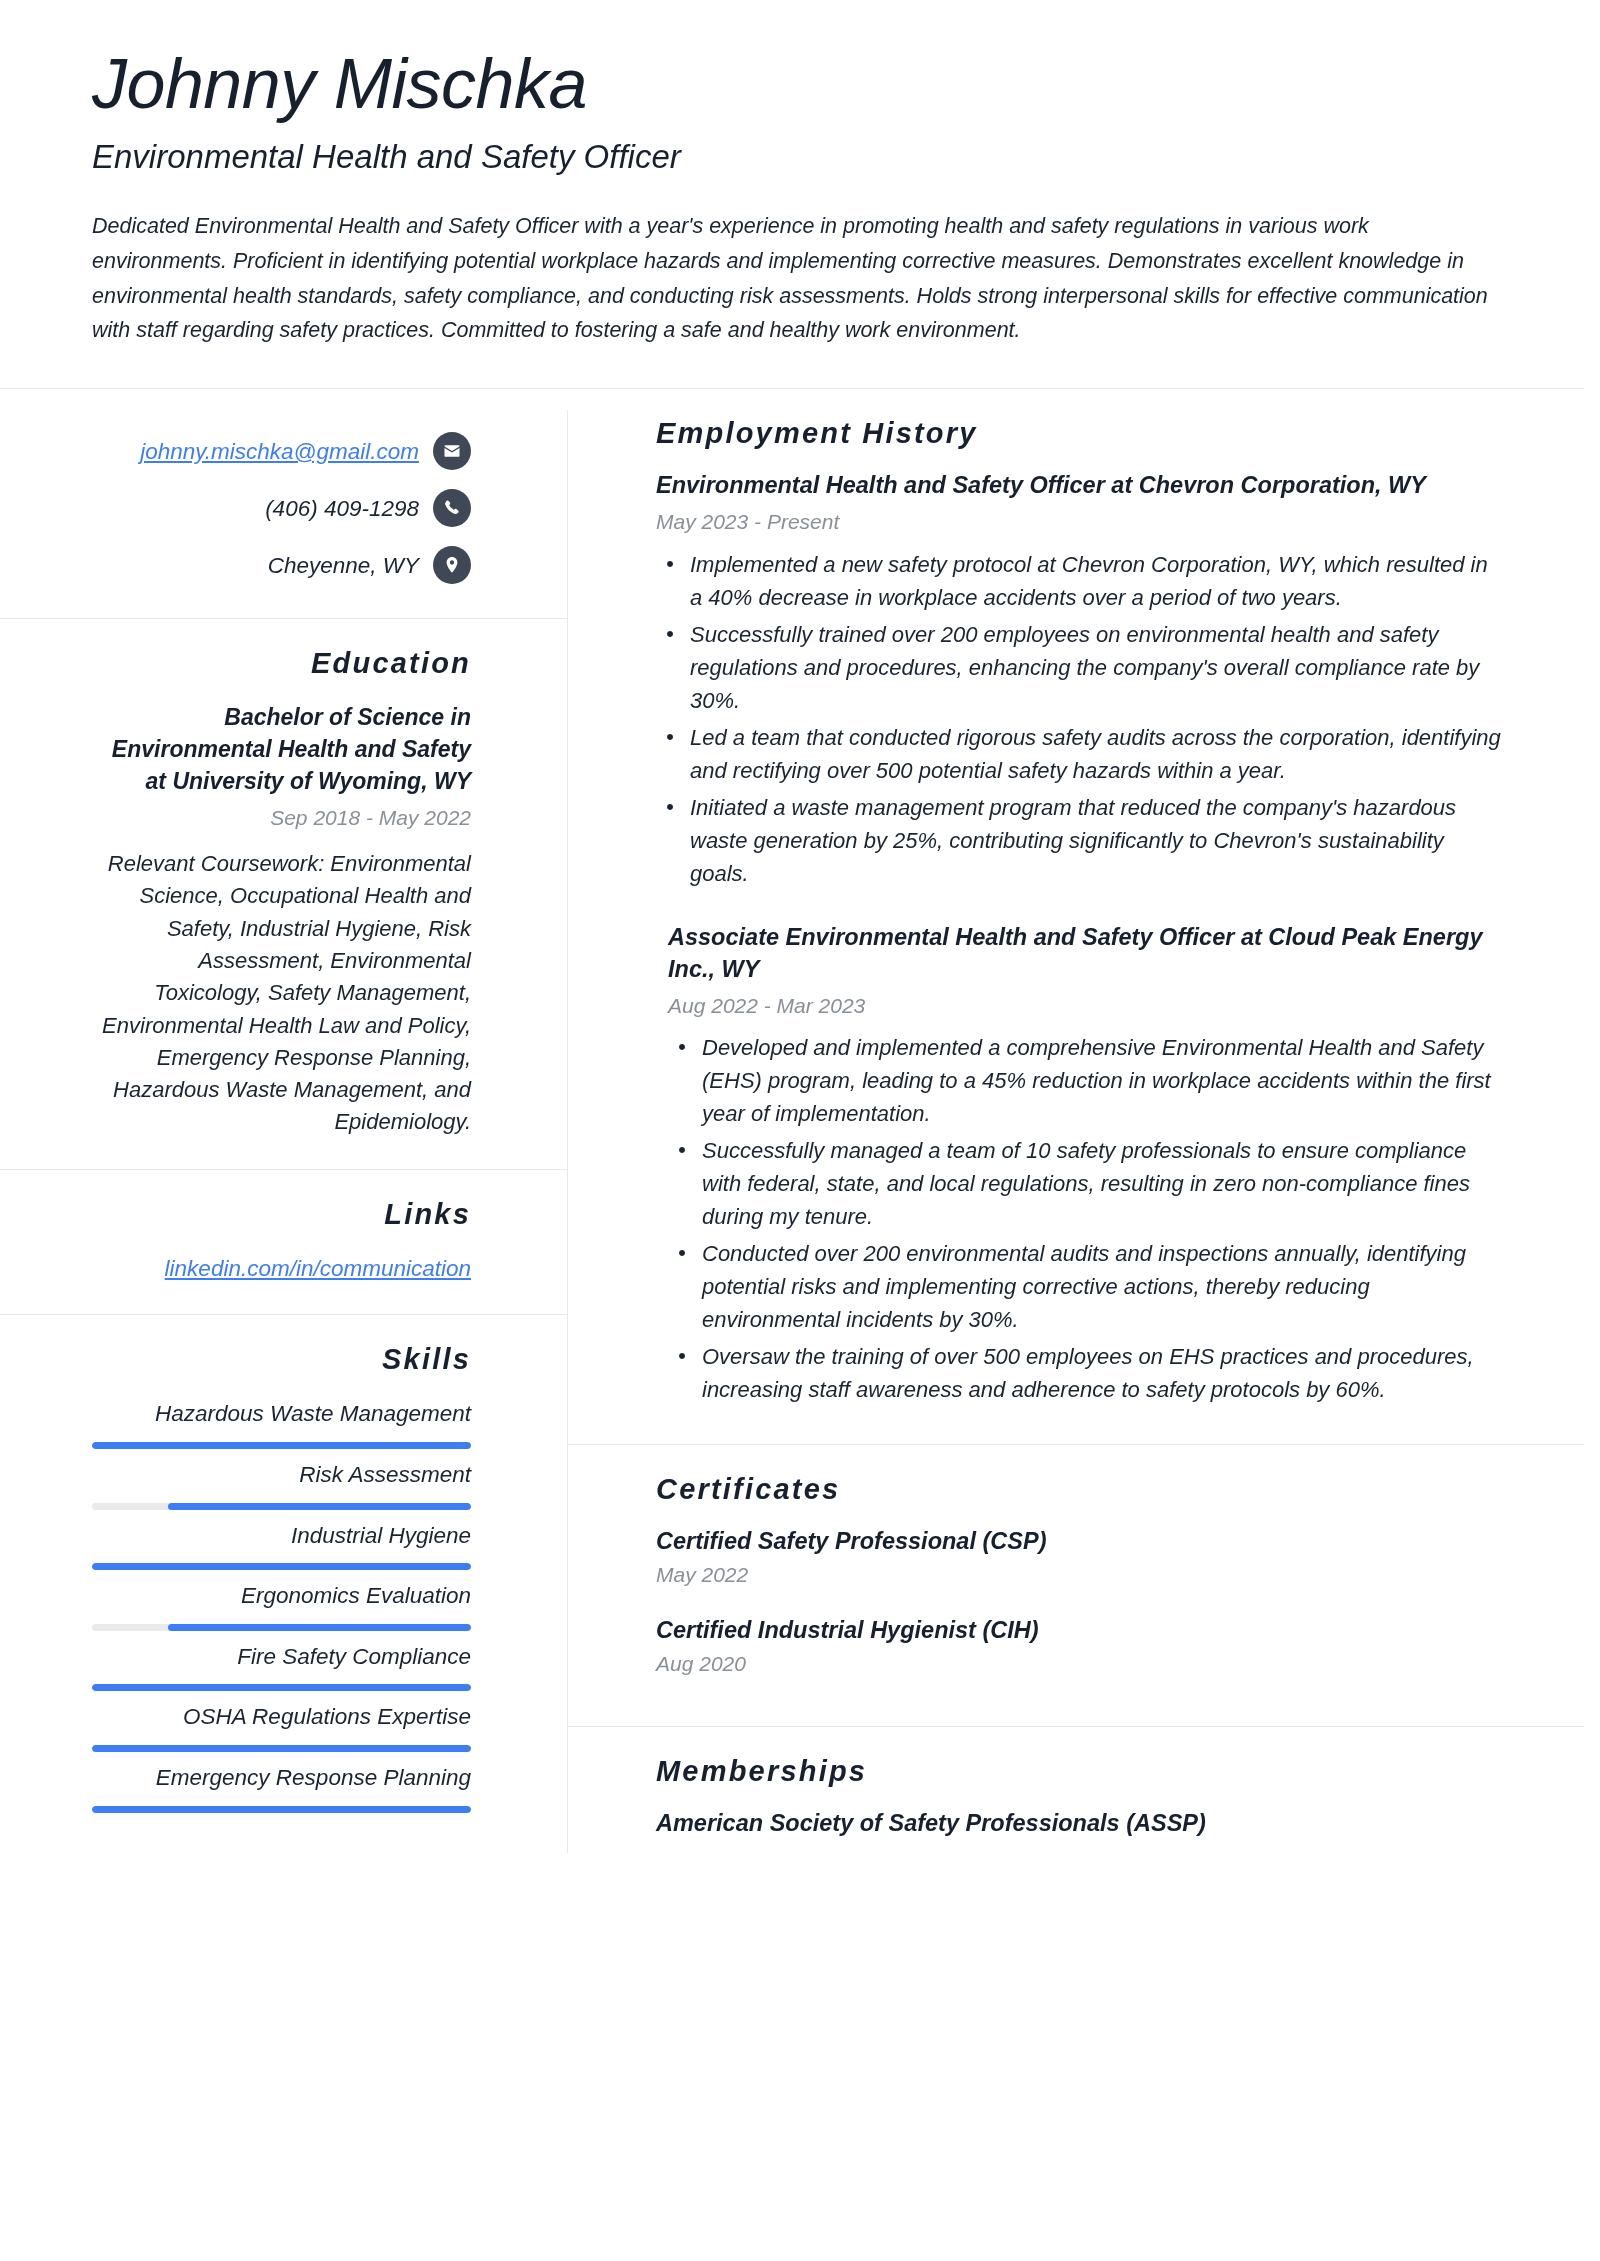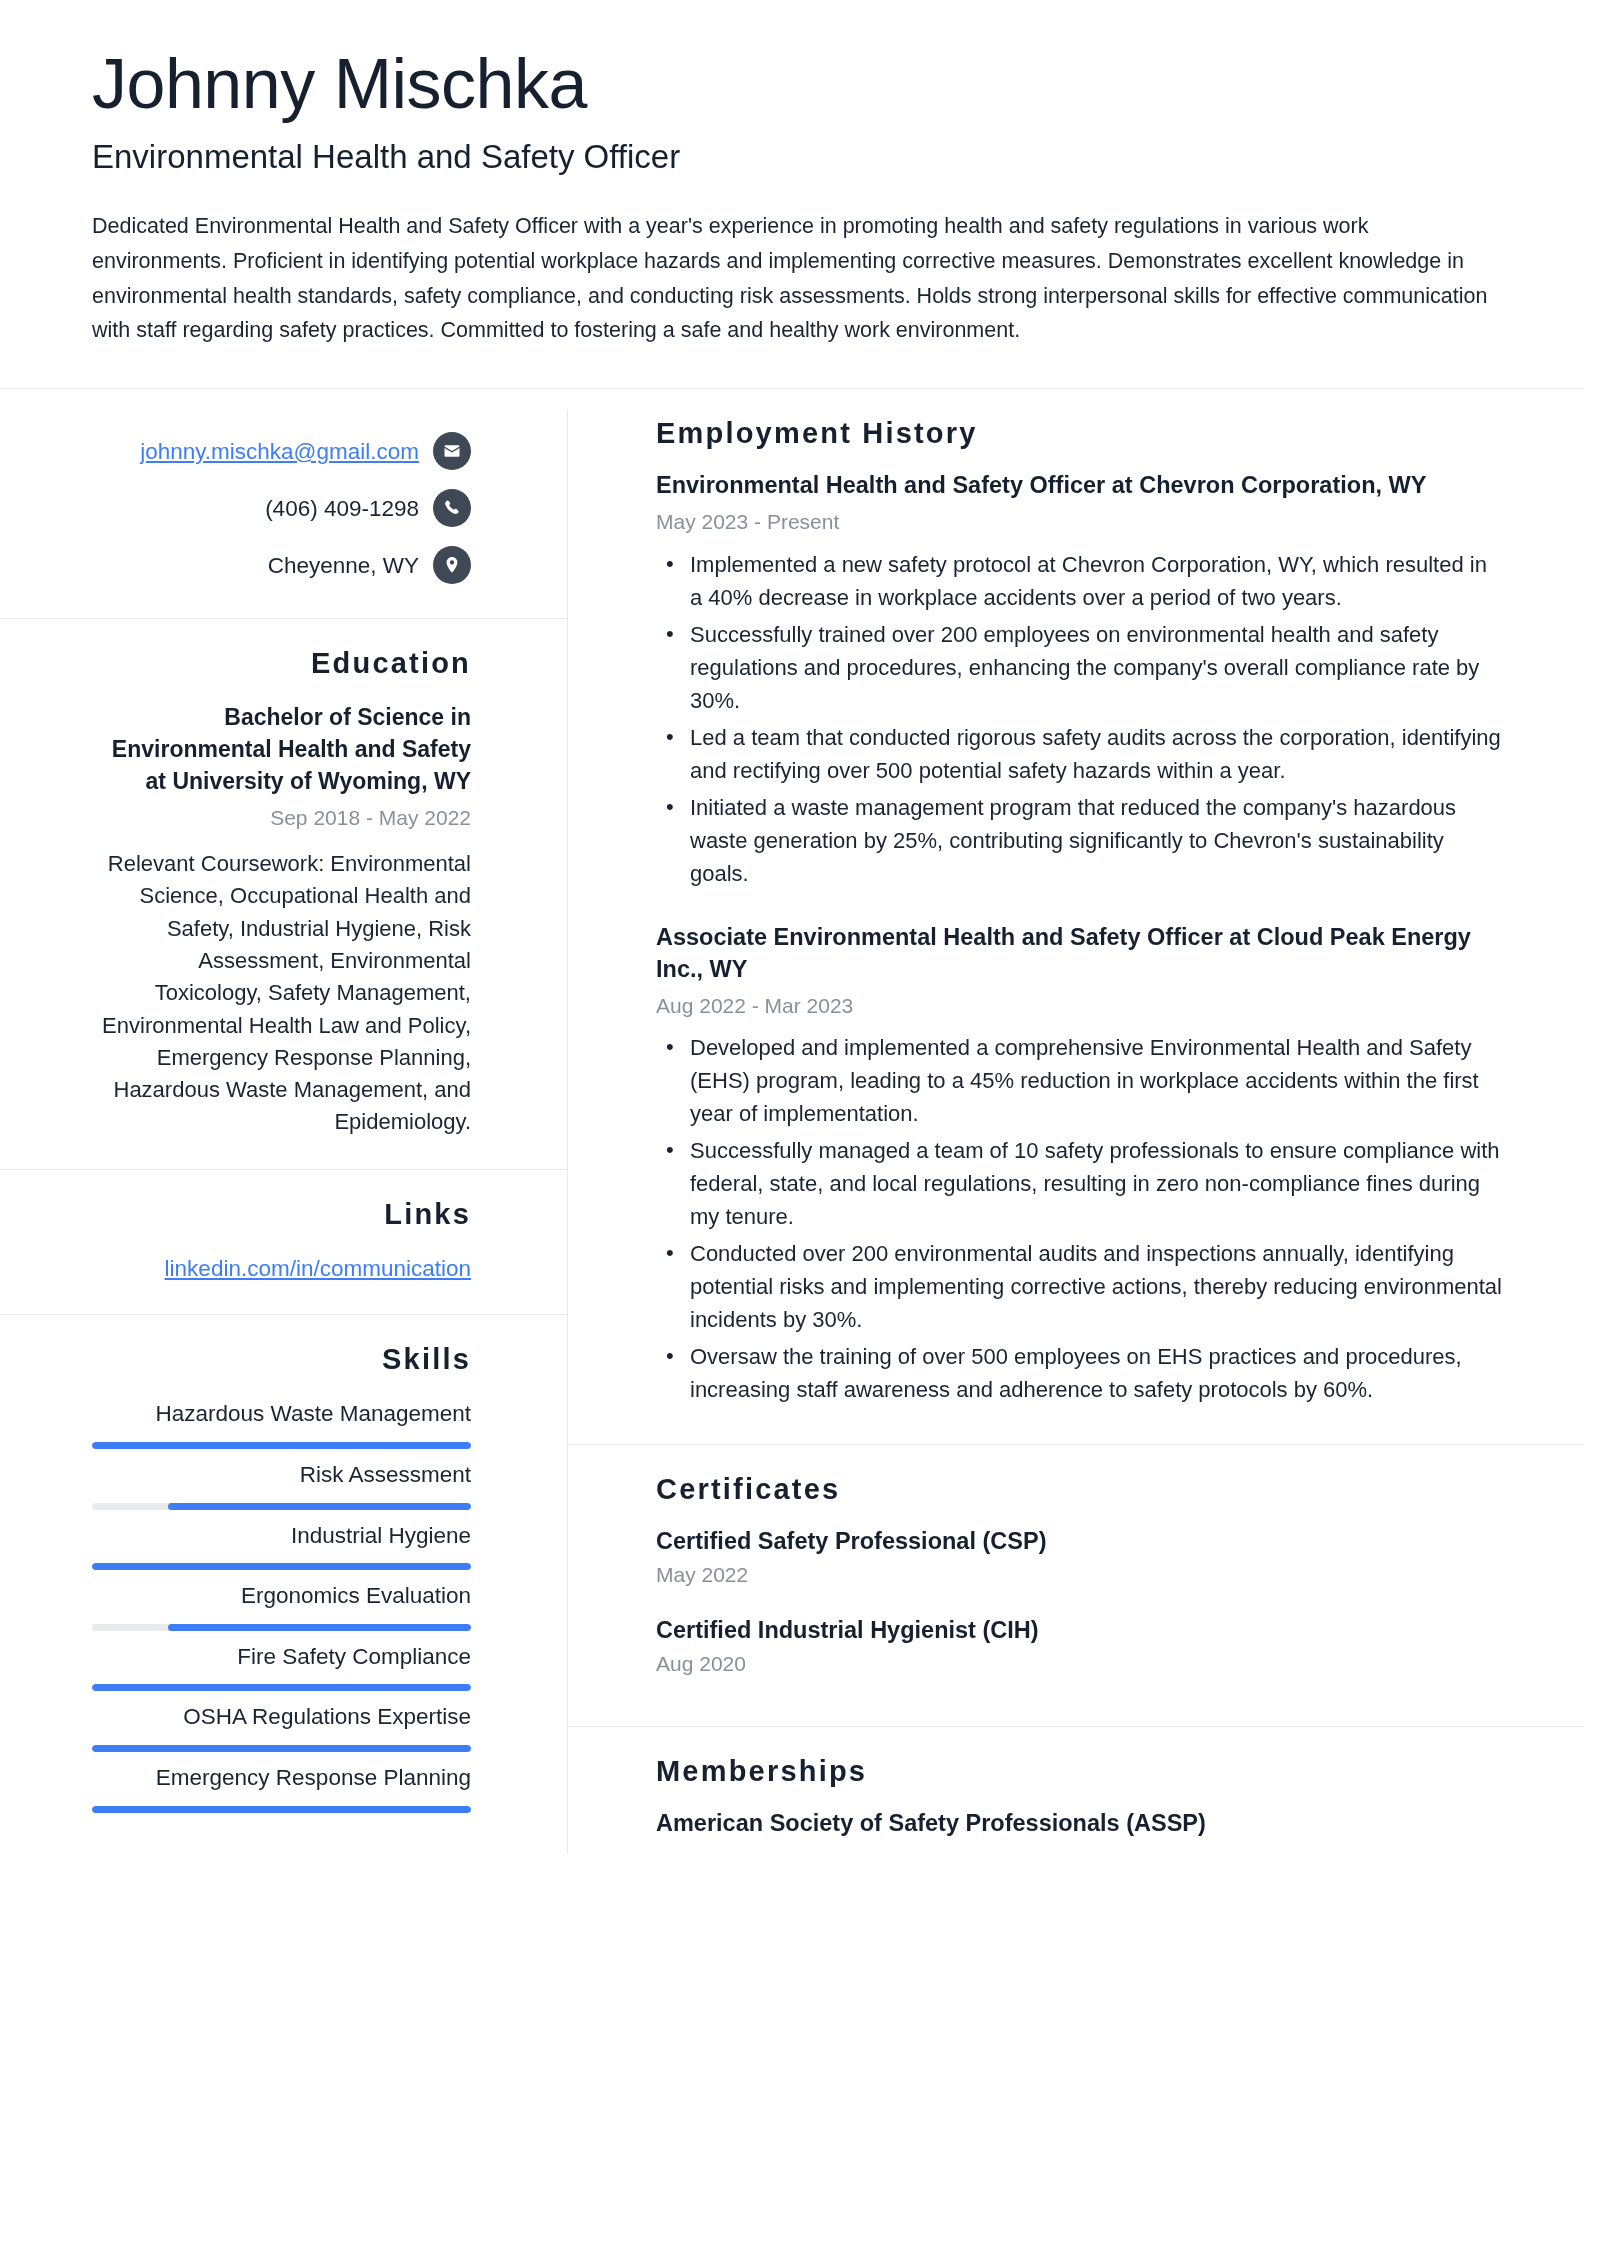--- a/index.html
+++ b/index.html
@@ -14,20 +14,21 @@
     color: #1a2433;
     -webkit-font-smoothing: antialiased;
   }
 
   .page {
     width: 1584px;
     min-height: 2261px;
     background: #ffffff;
     position: relative;
     overflow: hidden;
+    font-style: italic;
   }
 
   
   .header {
     padding: 45px 80px 0 92px;
   }
 
   .name {
     font-size: 70px;
     font-weight: 300;
@@ -187,21 +188,21 @@
 
   .rsection-title {
     font-size: 29px;
     font-weight: 700;
     letter-spacing: 2.2px;
     color: #16202f;
     margin-bottom: 20px;
   }
 
   .entry { margin-bottom: 32px; }
-  .entry:last-child { margin-bottom: 0; }
+  .entry:last-child { margin-bottom: 0; margin-left: 12px; }
 
   .entry-title {
     font-size: 23.5px;
     font-weight: 700;
     line-height: 1.36;
     color: #16202f;
   }
 
   .entry-date {
     font-size: 21px;

